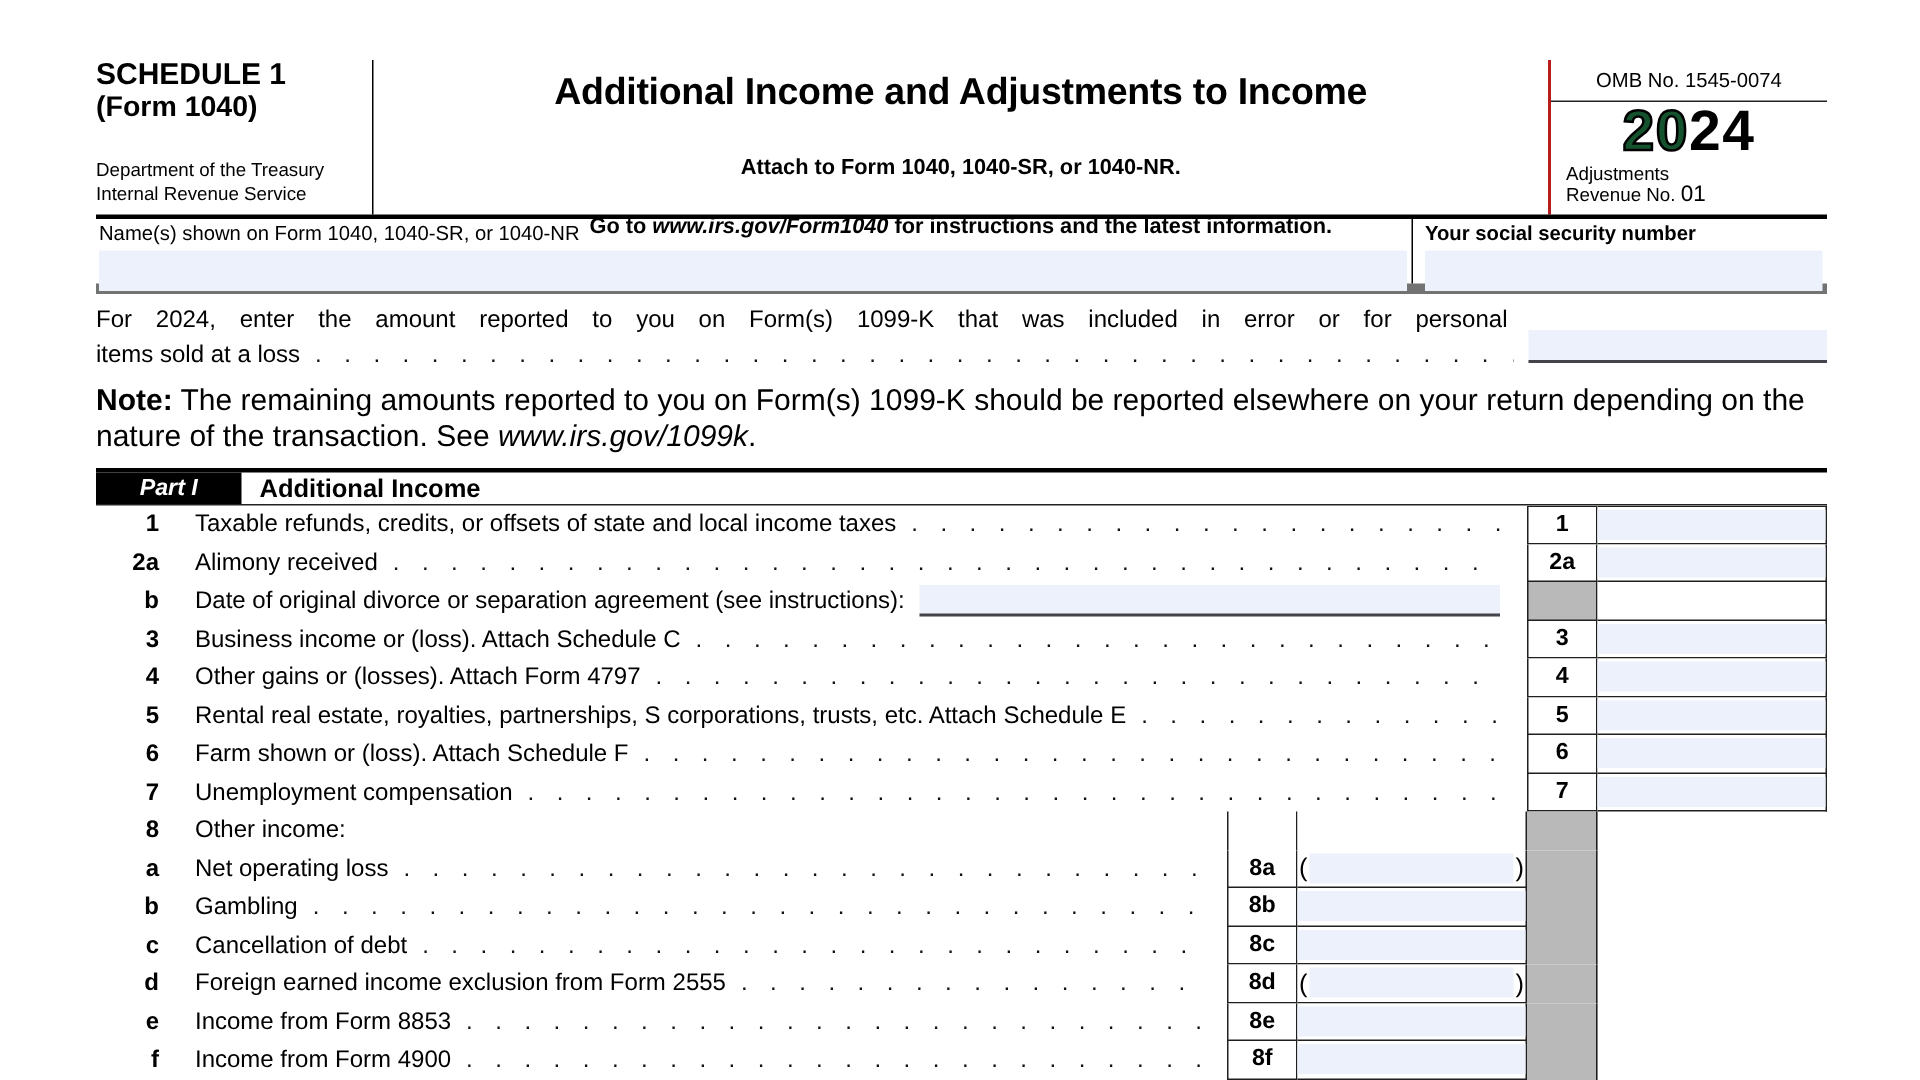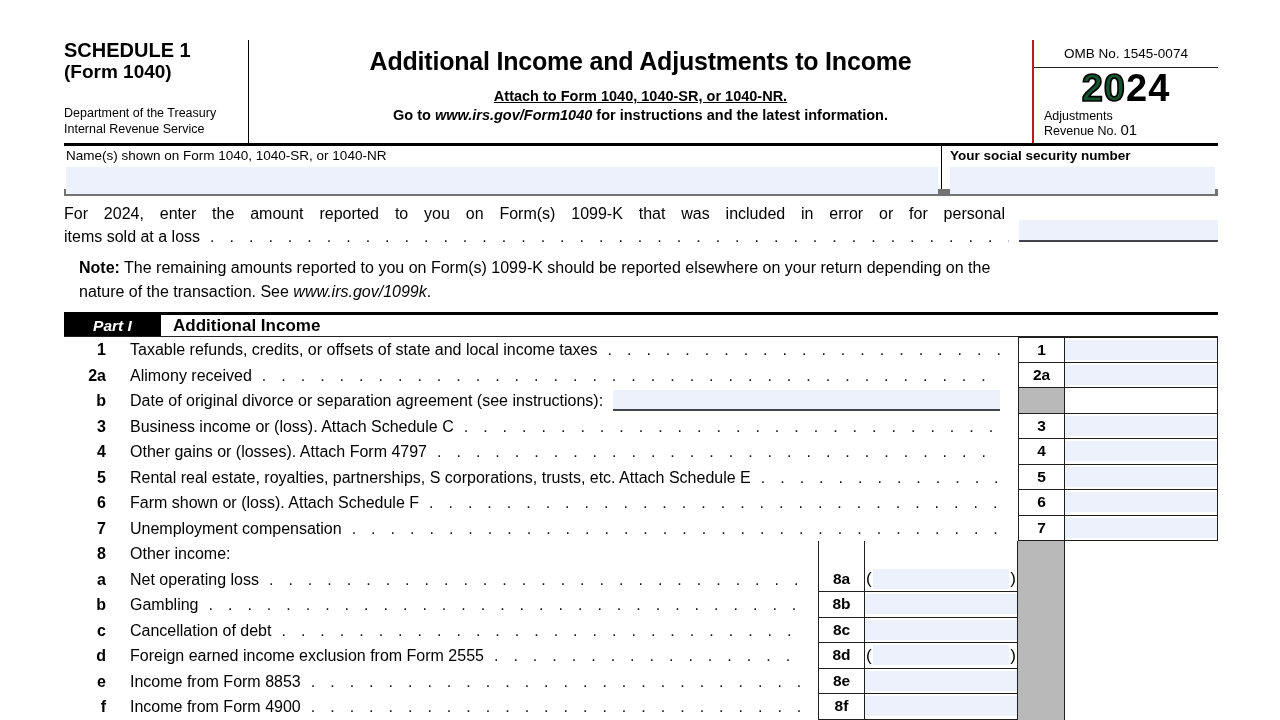--- a/index.html
+++ b/index.html
@@ -12,22 +12,22 @@
 
   
   .hdr-left{left:64px;top:40px;width:180px;}
   .sched{font-size:20px;font-weight:bold;line-height:21px;}
   .form1040{font-size:19px;font-weight:bold;line-height:21px;}
   .dept{font-size:12.5px;line-height:16px;}
   .dept.first{margin-top:23px;}
   .hdr-divider{left:248px;top:40px;width:1px;height:103px;background:#000;}
   .hdr-center{left:249px;top:40px;width:783px;text-align:center;}
   .title{font-size:25px;font-weight:bold;margin-top:6px;line-height:30px;letter-spacing:-0.2px;}
-  .attach{font-size:14.5px;font-weight:bold;margin-top:13px;line-height:15px;text-decoration:underline;}
-  .goto{font-size:14.5px;font-weight:bold;margin-top:4px;line-height:15px;}
+  .attach{font-size:14.5px;font-weight:bold;margin-top:29px;line-height:15px;}
+  .goto{font-size:14.5px;font-weight:bold;margin-top:24px;line-height:15px;}
   .iu{font-style:italic;}
   .hdr-right{left:1032px;top:40px;width:186px;height:103px;border-left:2px solid #b91c1c;box-sizing:border-box;}
   .omb{height:27px;line-height:27px;text-align:center;font-size:13.5px;border-bottom:1px solid #222;}
   .year{text-align:center;font-size:38px;font-weight:bold;line-height:41px;letter-spacing:1px;}
   .y-o{color:#14532d;-webkit-text-stroke:1.7px #000;}
   .att,.seq{font-size:12.5px;line-height:14px;padding-left:10px;}
   .seqno{font-weight:normal;font-size:15px;}
 
   
   .name-section{left:64px;top:143px;width:1154px;height:53px;border-top:3px solid #000;border-bottom:7px solid #737373;box-sizing:border-box;display:flex;}
@@ -40,21 +40,21 @@
   .ssn-cell{flex:1;box-sizing:border-box;padding:2px 3px 0 8px;}
   .ssn-input{margin-top:3px;height:27px;}
 
   
   .para{left:64px;top:202px;width:945px;}
   .p1{width:941px;font-size:16px;line-height:23px;text-align:justify;text-align-last:justify;}
   .p2{display:flex;align-items:baseline;width:945px;font-size:16px;line-height:24px;}
   .kfield{left:1019px;top:220px;width:199px;height:20px;border-bottom:2.5px solid #44444c;}
 
   
-  .note{left:79px;top:256px;width:1154px;font-size:16px;line-height:23.5px;}
+  .note{left:64px;top:256px;width:1154px;font-size:20px;line-height:23.5px;}
 
   
   .part-bar{left:64px;top:312px;width:1154px;height:25px;border-top:3px solid #000;border-bottom:1px solid #222;box-sizing:border-box;display:flex;align-items:stretch;}
   .part-box{width:97px;background:#000;color:#fff;font-weight:bold;font-style:italic;font-size:15.5px;text-align:center;line-height:21px;flex:none;}
   .part-title{font-weight:bold;font-size:17px;line-height:21px;margin-left:12px;}
 
   
   #rows{left:64px;top:337px;width:1154px;height:383px;overflow:hidden;}
   .frow{display:flex;height:25.5px;box-sizing:border-box;}
   .cnum{width:42px;flex:none;text-align:right;font-weight:bold;font-size:16px;line-height:25.5px;}

